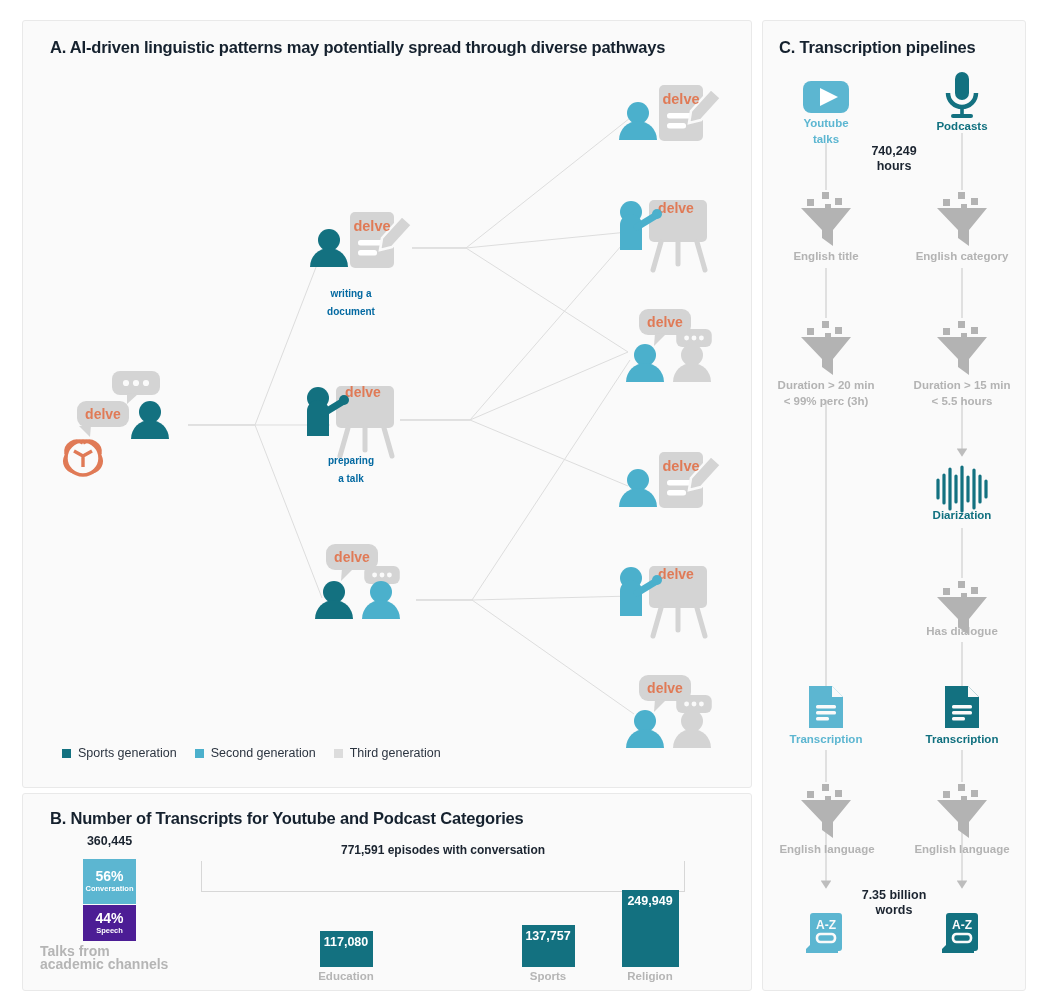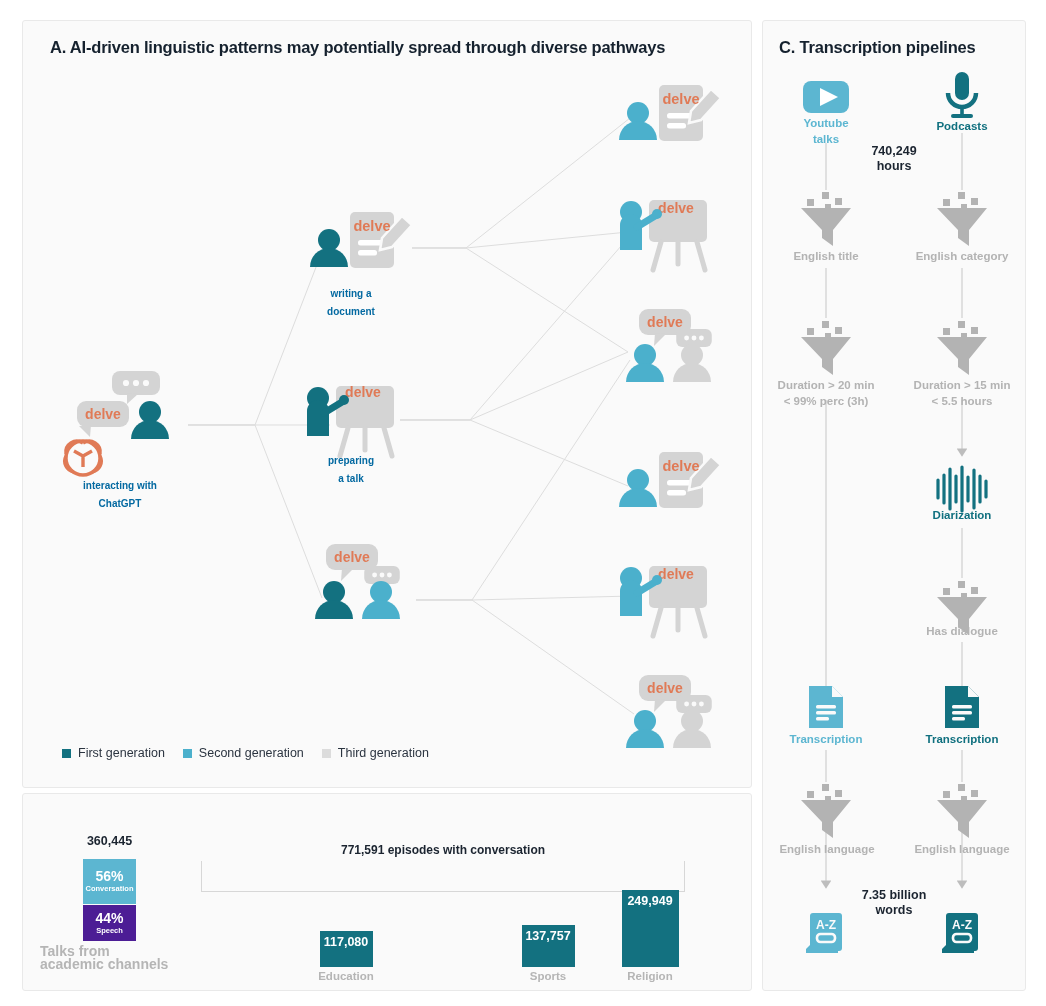--- a/index.html
+++ b/index.html
@@ -253,49 +253,46 @@
       </g>
       <g fill="#4bb0cc" transform="translate(645,734)">
           <use href="#ic-person"></use>
         </g>
       <g fill="#d4d4d4" transform="translate(692,734)">
           <use href="#ic-person"></use>
         </g>
     </g>
   </svg>
 
-  <div class="nodelabel" style="left:50px;top:477px;width:140px;">
-    <div>interacting with</div>
-      <div>ChatGPT</div>
-  </div>
   <div class="nodelabel" style="left:281px;top:285px;width:140px;">
     <div>writing a</div>
       <div>document</div>
   </div>
   <div class="nodelabel" style="left:281px;top:452px;width:140px;">
     <div>preparing</div>
       <div>a talk</div>
   </div>
 
   <div id="legendA">
     <span class="lgitem">
       <span class="lgsw" style="background:#137180"></span>
-      <span>First generation</span>
+      <span>Sports generation</span>
     </span>
     <span class="lgitem">
       <span class="lgsw" style="background:#4bb0cc"></span>
       <span>Second generation</span>
     </span>
     <span class="lgitem">
       <span class="lgsw" style="background:#dcdcdc"></span>
       <span>Third generation</span>
     </span>
   </div>
 
   <div class="panel" id="panelB"></div>
+  <div class="ptitle" id="titleB">B. Number of Transcripts for Youtube and Podcast Categories</div>
 
   <div id="bLegend">
     <span class="bl">
       <span class="blsw" style="background:#5cb6d1"></span>
       <span>Youtube</span>
     </span>
     <span class="bl">
       <span class="blsw" style="background:#137180"></span>
       <span>Podcasts</span>
     </span>

